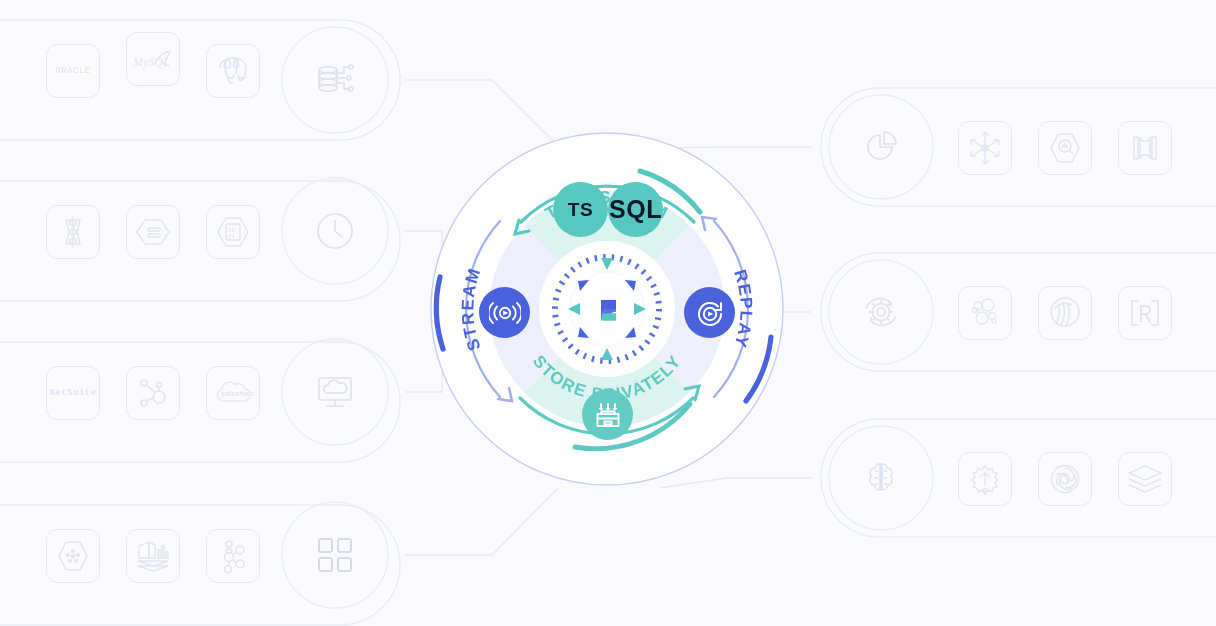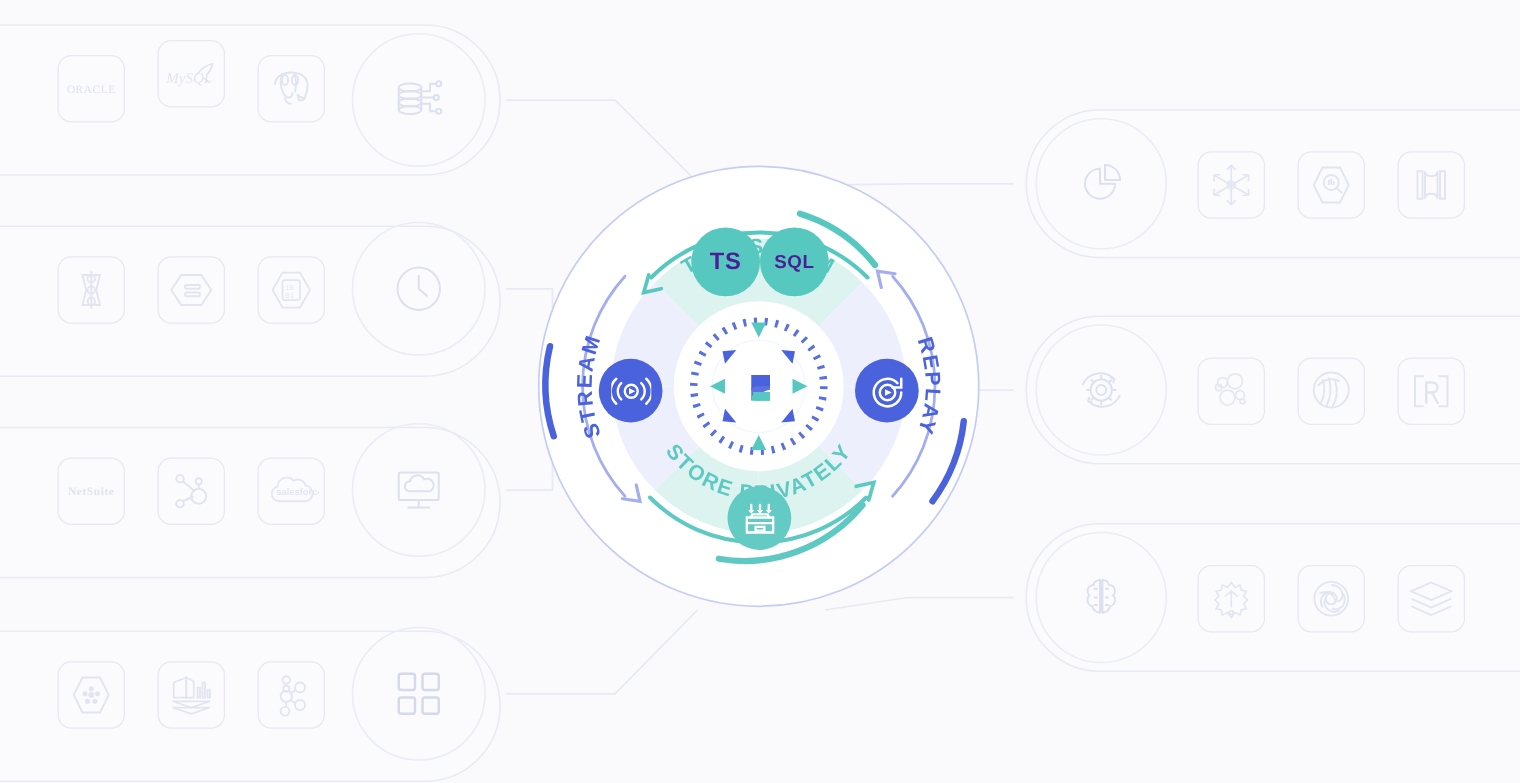--- a/index.html
+++ b/index.html
@@ -16,28 +16,28 @@
     position:absolute;
     width:52px;height:52px;
     border:1px solid #e6e8f2;
     border-radius:11px;
     background:#fbfbfd;
     display:flex;align-items:center;justify-content:center;
   }
   .logo-card svg{display:block;}
   .wordmark{
     font-size:9px;letter-spacing:.5px;color:#dfe2ee;
-    font-family:Liberation Serif, serif;
+    font-family:Liberation Mono, monospace;
   }
   .wordmark.b{font-weight:bold;}
   .bigicon{position:absolute;display:flex;align-items:center;justify-content:center;}
   .badge{
     position:absolute;border-radius:50%;
     display:flex;align-items:center;justify-content:center;
-    color:#4c1d95;font-weight:bold;
+    color:#0f172a;font-weight:bold;
     font-family:"Liberation Sans",sans-serif;
   }
   .hubicon{
     position:absolute;border-radius:50%;
     display:flex;align-items:center;justify-content:center;
   }
 </style>
 </head>
 <body>
 
@@ -393,21 +393,21 @@
       </text>
       <text fill="#4a63dd">
         <textPath href="#arcReplay" startOffset="50%" text-anchor="middle">REPLAY</textPath>
       </text>
     </g>
   </svg>
 
   <div class="badge" style="left:553px;top:182px;width:55px;height:55px;background:#56c8c0;font-size:19px;letter-spacing:.5px;">
     <span>TS</span>
   </div>
-  <div class="badge" style="left:608px;top:182px;width:55px;height:55px;background:#56c8c0;font-size:15px;letter-spacing:.5px;">
+  <div class="badge" style="left:608px;top:182px;width:55px;height:55px;background:#56c8c0;font-size:25px;letter-spacing:.5px;">
     <span>SQL</span>
   </div>
 
   <div class="hubicon" style="left:479px;top:287px;width:51px;height:51px;background:#4a63dd;">
     <svg width="32" height="28" viewBox="0 0 32 28" fill="none" stroke="#fff" stroke-width="1.9" stroke-linecap="round">
       <circle cx="16" cy="14" r="5.2"></circle>
         <polygon points="14.2,11.4 19.2,14 14.2,16.6" fill="#fff" stroke="none"></polygon>
       <path d="M8 7.5a9 9 0 0 0 0 13M24 7.5a9 9 0 0 1 0 13"></path>
       <path d="M4 4a13.5 13.5 0 0 0 0 20M28 4a13.5 13.5 0 0 1 0 20"></path>
     </svg>

